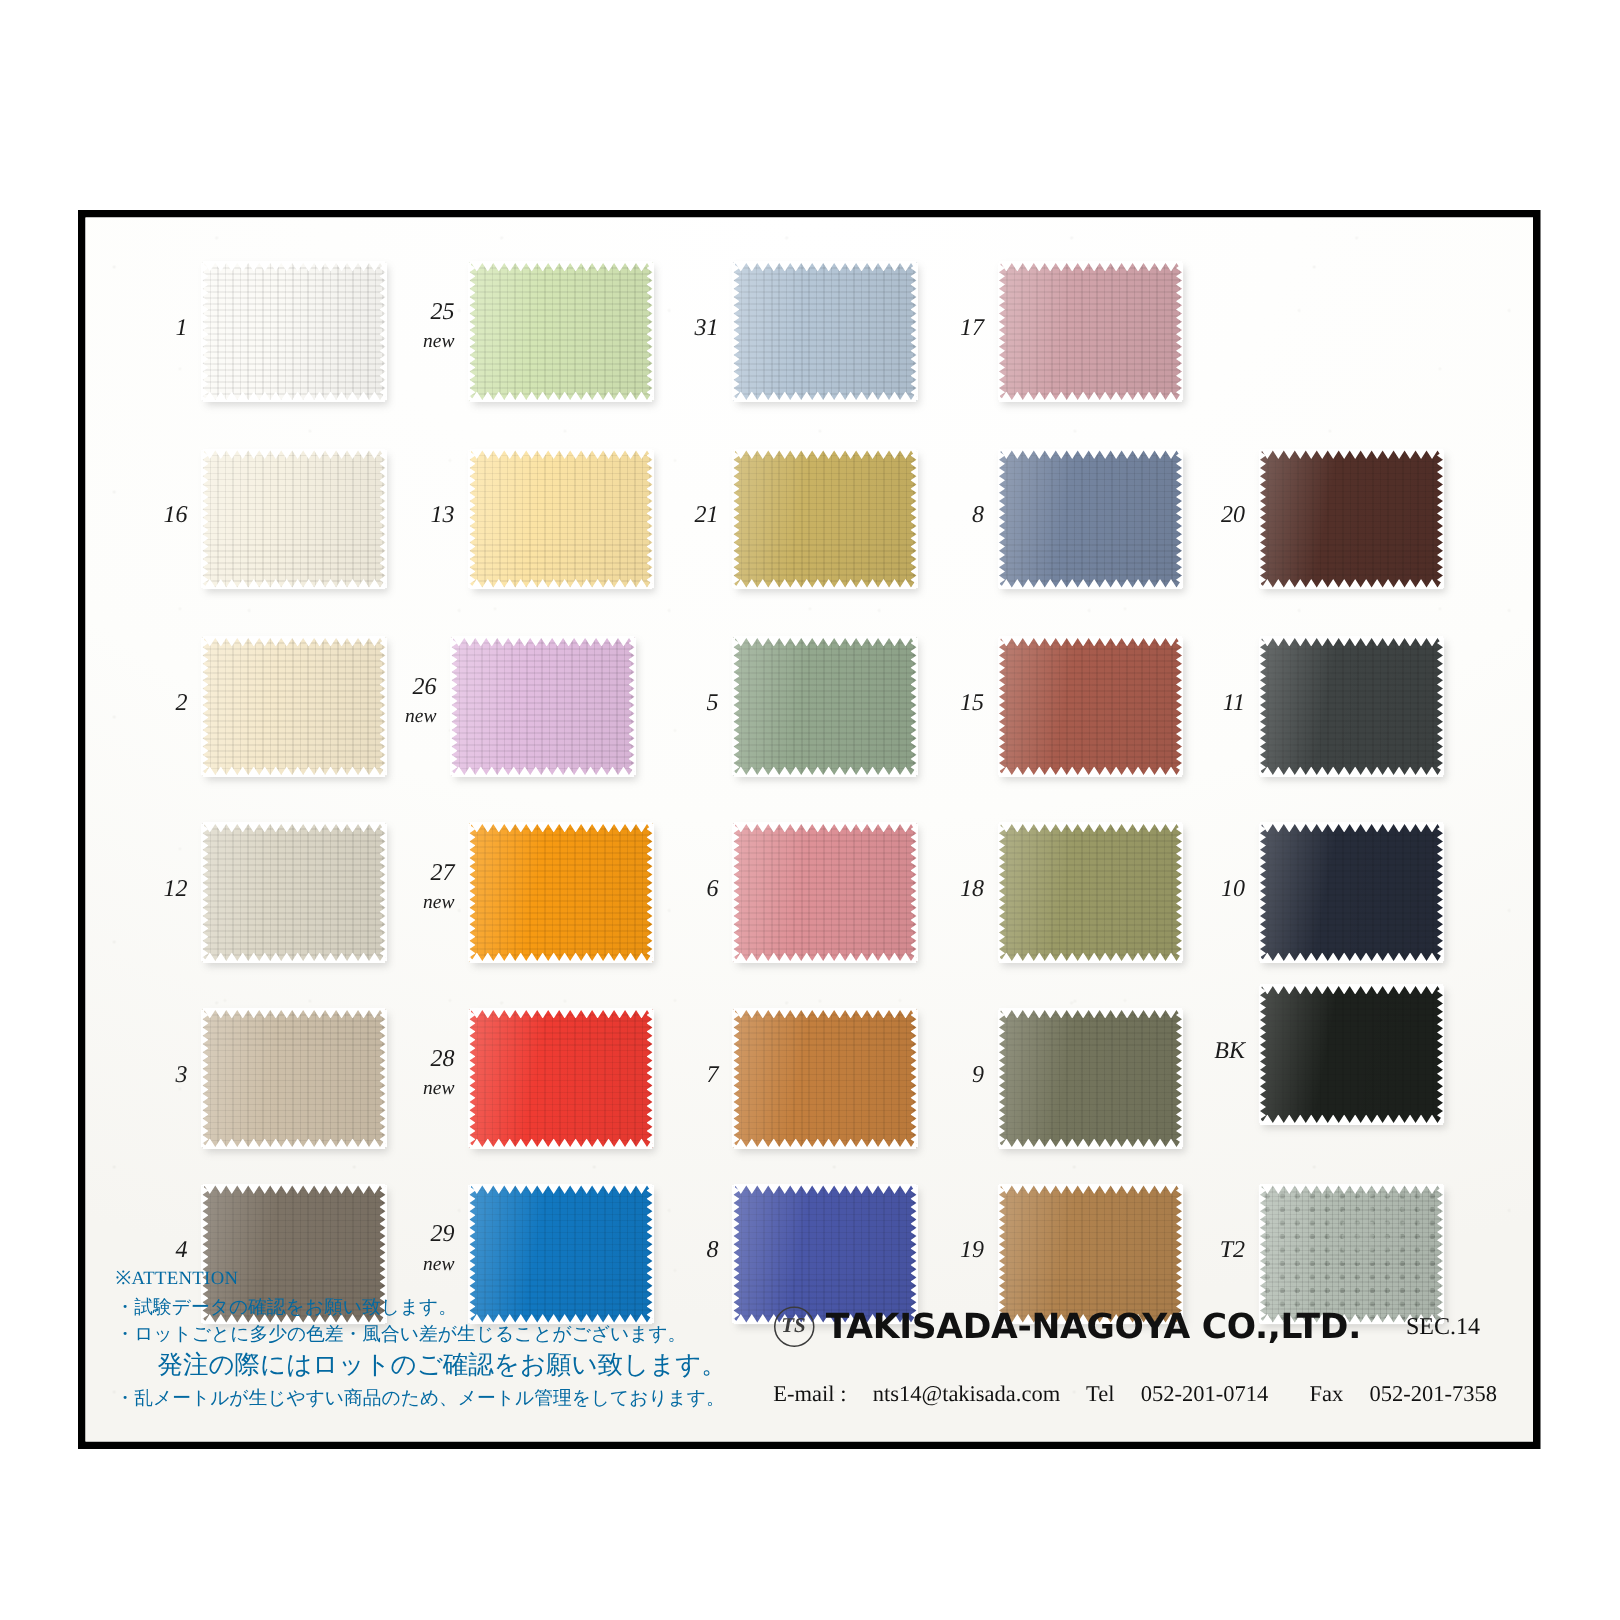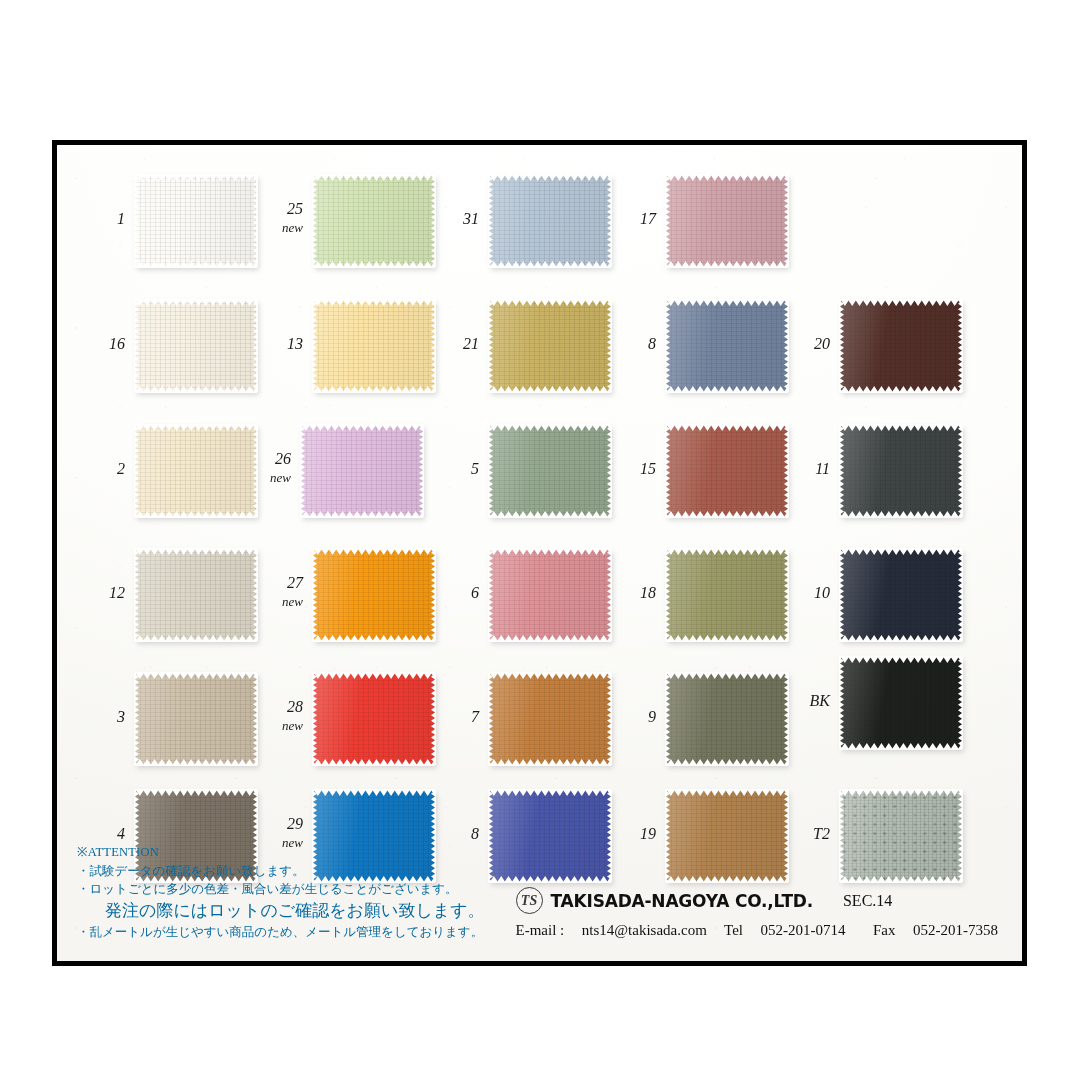--- a/index.html
+++ b/index.html
@@ -155,29 +155,29 @@
     width:25px;height:25px;border-radius:50%;
     border:1.6px solid #3b3b3b;
     display:flex;align-items:center;justify-content:center;
     font-family:"Liberation Serif",serif;
     font-weight:bold;font-style:italic;font-size:14px;color:#3b3b3b;
     flex:0 0 auto;
     line-height:1;
   }
   #company-name{
     font-family:"DejaVu Sans",sans-serif;
-    font-weight:bold;font-size:17px;color:#111;letter-spacing:-.2px;
+    font-weight:bold;font-size:23px;color:#111;letter-spacing:-.2px;
     white-space:nowrap;
   }
   #sec-label{
     font-family:"Liberation Serif",serif;
     font-size:16px;color:#111;margin-left:22px;white-space:nowrap;
   }
   #company-row2{
-    margin-top:8px;
+    margin-top:24px;
     font-family:"Liberation Serif",serif;
     font-size:15px;color:#111;white-space:nowrap;
   }
   #company-row2 .gap{display:inline-block;width:10px;}
 </style>
 </head>
 <body>
 
 <div id="page">
 

